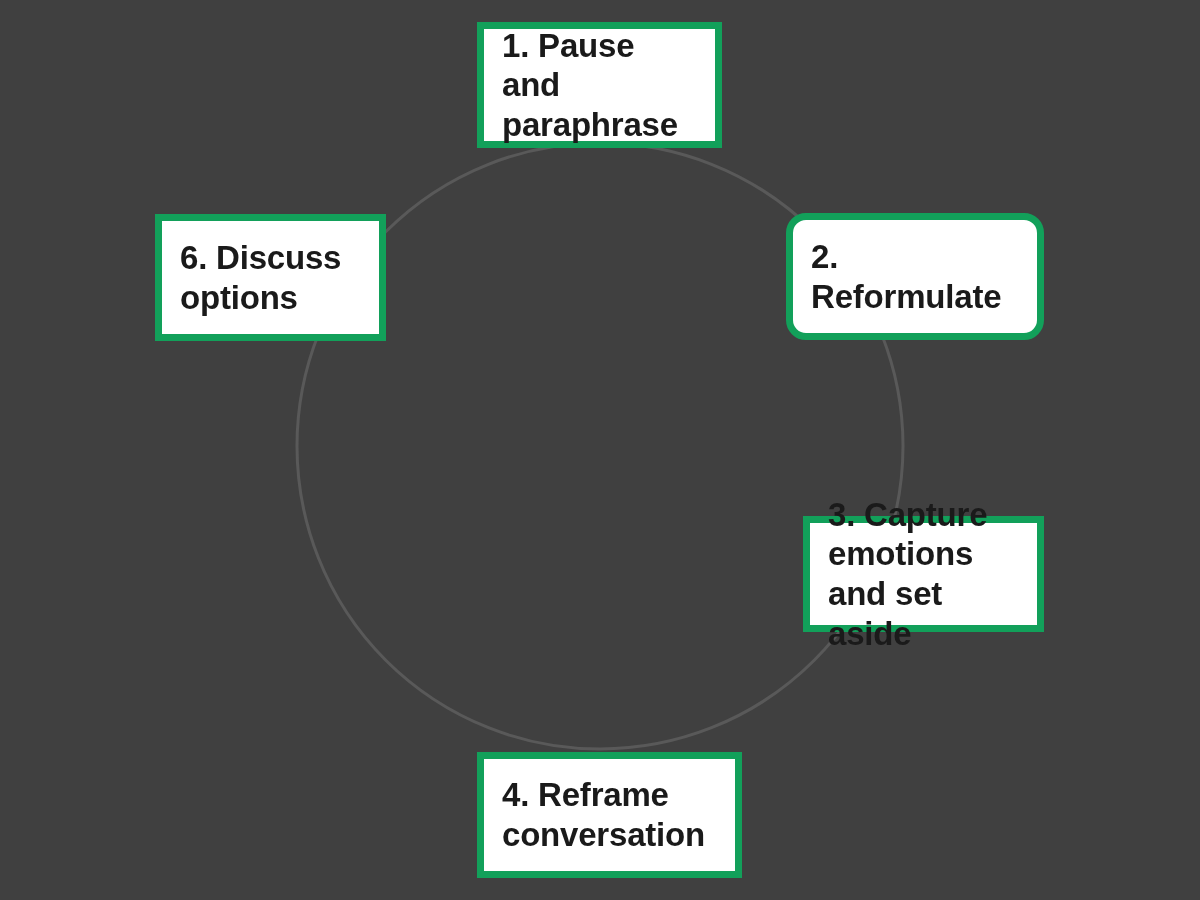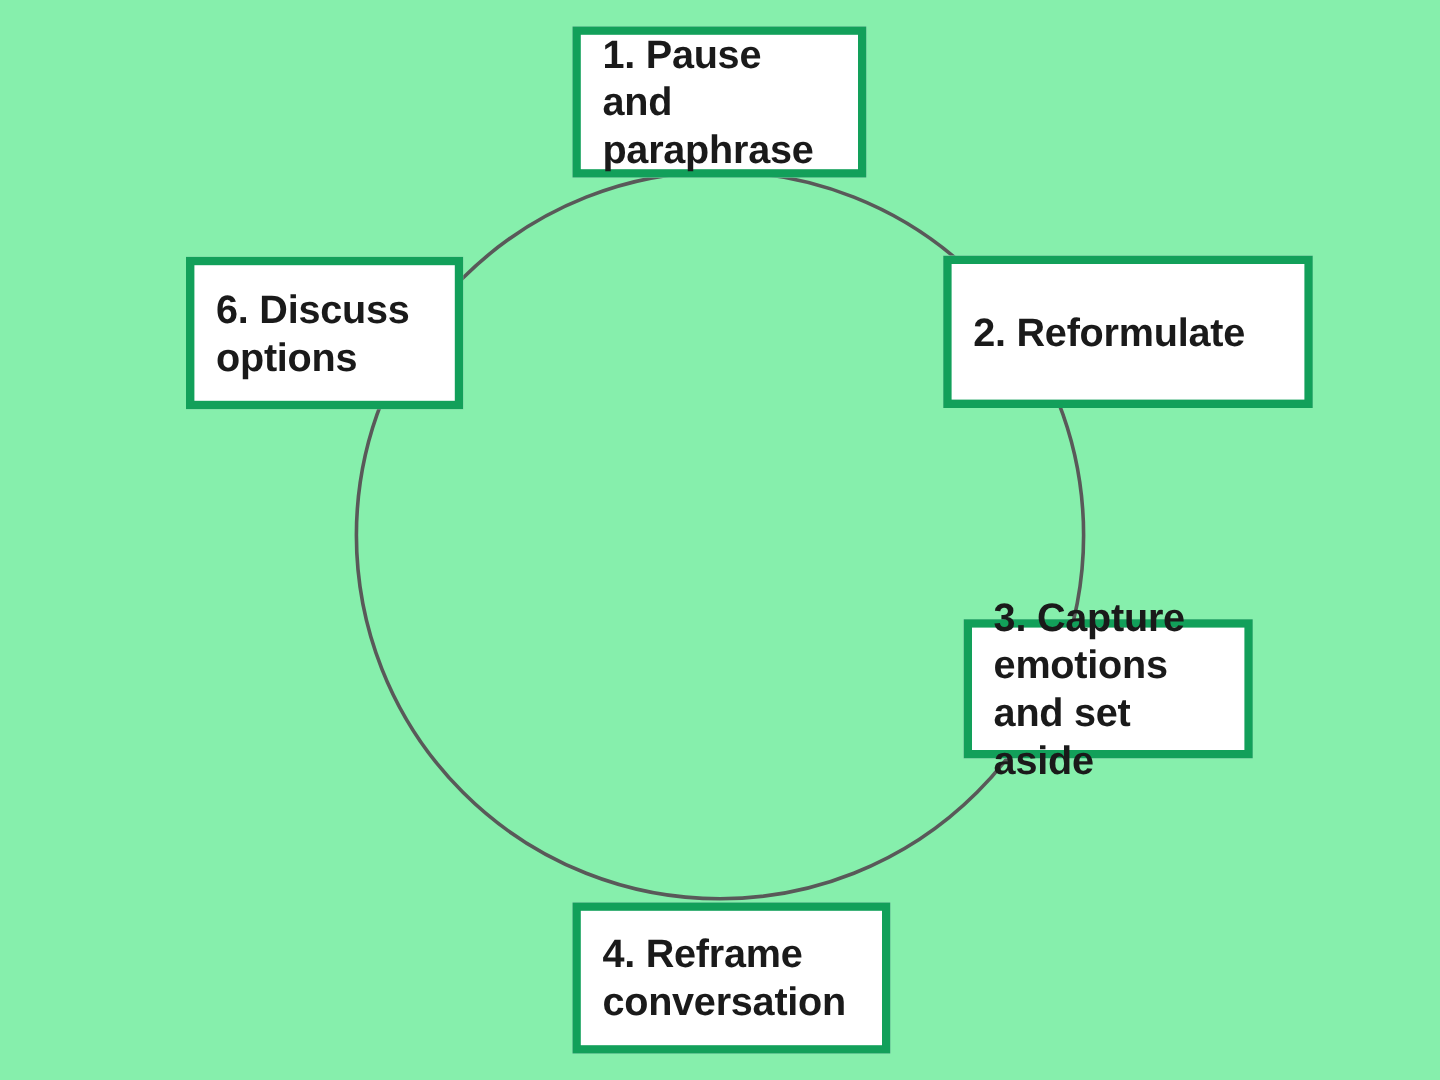--- a/index.html
+++ b/index.html
@@ -39,30 +39,30 @@
     font-size: 33px;
     font-weight: 700;
     line-height: 1.20;
     color: #1a1a1a;
     letter-spacing: -0.2px;
     white-space: pre-line;
     text-align: left;
   }
   
   #box-1 { left: 477px; top: 22px;  width: 245px; height: 126px; }
-  #box-2 { left: 786px; top: 213px; width: 308px; height: 127px; }
+  #box-2 { left: 786px; top: 213px; width: 258px; height: 127px; border-radius: 20px; }
   #box-3 { left: 803px; top: 516px; width: 241px; height: 116px; }
   #box-4 { left: 477px; top: 752px; width: 265px; height: 126px; }
   #box-5 { left: 155px; top: 529px; width: 231px; height: 128px; }
   #box-6 { left: 155px; top: 214px; width: 231px; height: 127px; }
 </style>
 </head>
 <body>
 
-<div id="canvas" style="background: #86efac;">
+<div id="canvas" style="background: #404040;">
 
   <svg id="cycle-circle" viewBox="0 0 1200 900" xmlns="http://www.w3.org/2000/svg">
     <circle cx="600" cy="446" r="303" fill="none" stroke="#595959" stroke-width="3"></circle>
   </svg>
 
   <div class="step-box" id="box-1" style="border-color: rgb(18, 160, 90); background: rgb(255, 255, 255);">
     <span class="step-label" style="color: rgb(26, 26, 26);">1. Pause and
 paraphrase</span>
   </div>
 

